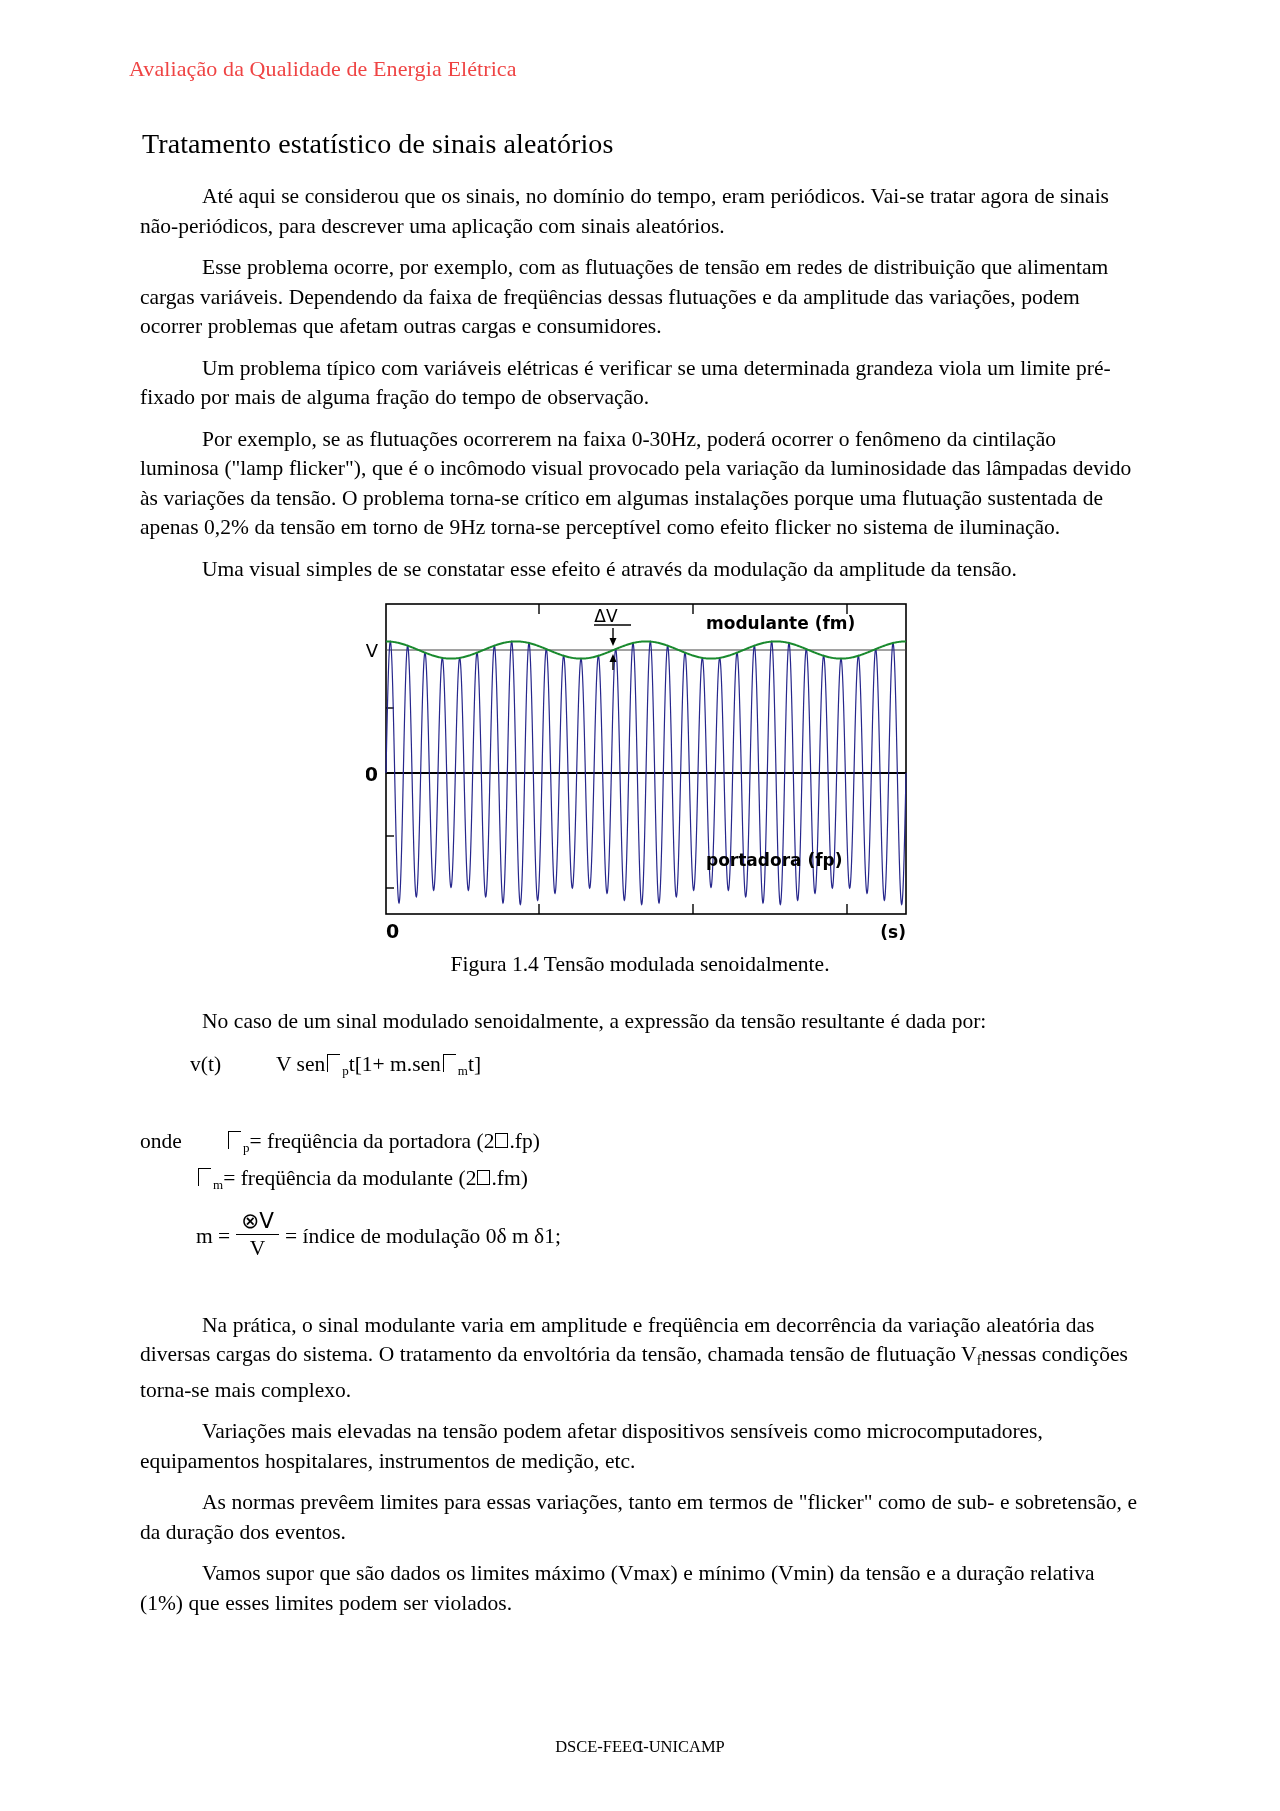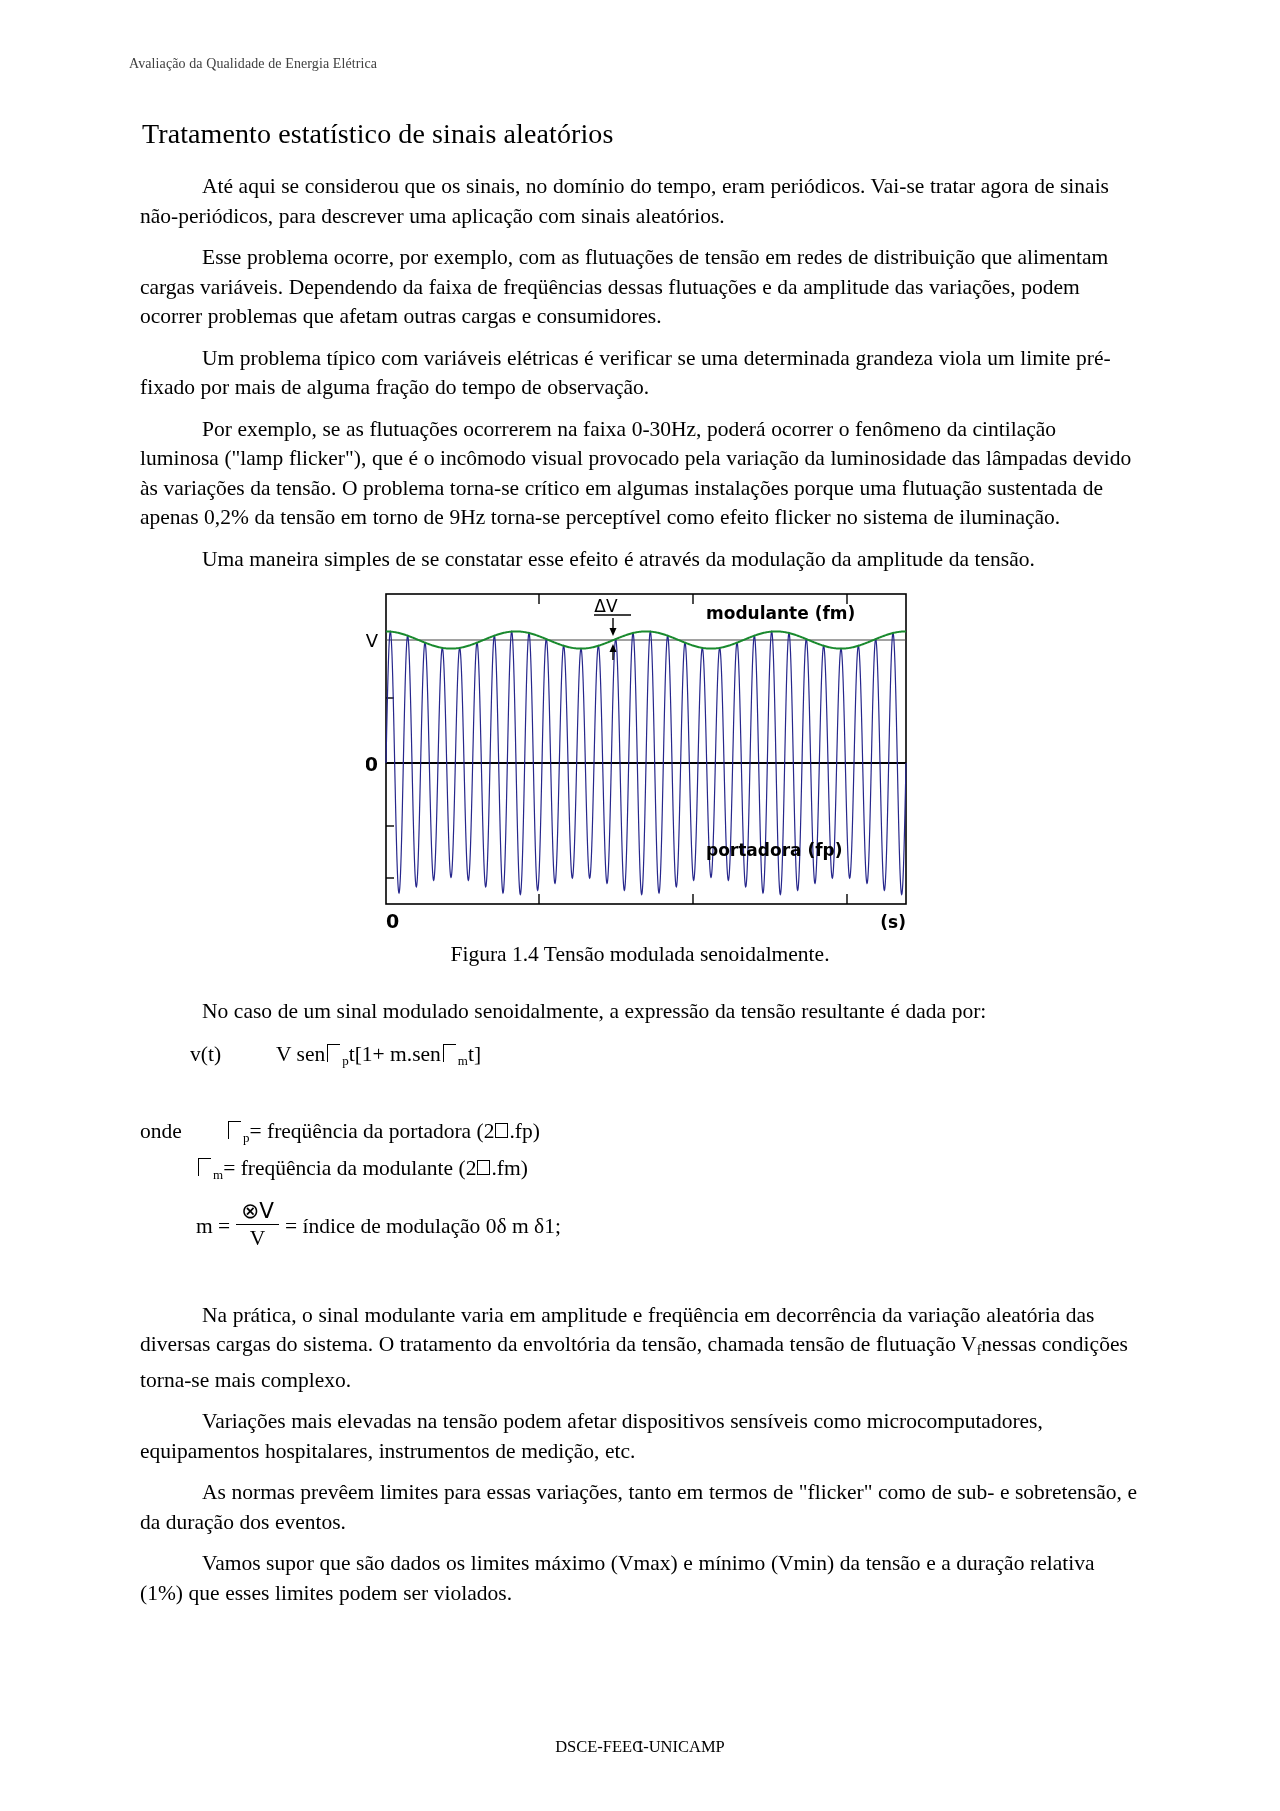--- a/index.html
+++ b/index.html
@@ -6,21 +6,21 @@
   body{font-family:"Liberation Serif",serif;}
   .page{
     width:1280px;height:1811px;background:#ffffff;margin:0 auto;position:relative;
     box-sizing:border-box;
   }
   .inner{
     position:absolute;left:0;top:0;right:0;bottom:0;
     padding:56px 128px 0 128px;box-sizing:border-box;
   }
   .header{
-    font-size:14px;color:#404040;letter-spacing:.1px;margin:0 0 0 0;
+    font-size:22px;color:#ef4444;letter-spacing:.1px;margin:0 0 0 0;
     padding-left:1px;
   }
   .title{
     font-size:28px;color:#000;margin:46px 0 0 14px;letter-spacing:.1px;
     font-weight:400;
   }
   .body-block{margin-top:22px;}
   p.para{
     font-size:21.5px;line-height:29.5px;text-align:left;margin:12px;color:#000;
     text-indent:62px;
@@ -68,21 +68,21 @@
 
     <div class="header">Avaliação da Qualidade de Energia Elétrica</div>
 
     <h1 class="title">Tratamento estatístico de sinais aleatórios</h1>
 
     <div class="body-block">
       <p class="para">Até aqui se considerou que os sinais, no domínio do tempo, eram periódicos. Vai-se tratar agora de sinais não-periódicos, para descrever uma aplicação com sinais aleatórios.</p>
       <p class="para">Esse problema ocorre, por exemplo, com as flutuações de tensão em redes de distribuição que alimentam cargas variáveis. Dependendo da faixa de freqüências dessas flutuações e da amplitude das variações, podem ocorrer problemas que afetam outras cargas e consumidores.</p>
       <p class="para">Um problema típico com variáveis elétricas é verificar se uma determinada grandeza viola um limite pré-fixado por mais de alguma fração do tempo de observação.</p>
       <p class="para">Por exemplo, se as flutuações ocorrerem na faixa 0-30Hz, poderá ocorrer o fenômeno da cintilação luminosa ("lamp flicker"), que é o incômodo visual provocado pela variação da luminosidade das lâmpadas devido às variações da tensão. O problema torna-se crítico em algumas instalações porque uma flutuação sustentada de apenas 0,2% da tensão em torno de 9Hz torna-se perceptível como efeito flicker no sistema de iluminação.</p>
-      <p class="para">Uma maneira simples de se constatar esse efeito é através da modulação da amplitude da tensão.</p>
+      <p class="para">Uma visual simples de se constatar esse efeito é através da modulação da amplitude da tensão.</p>
     </div>
 
     <div class="figure-wrap">
       <div class="figure">
         <svg width="548" height="348" viewBox="0 0 548 348">
 
           <rect x="20" y="6" width="520" height="310" fill="#ffffff" stroke="#000000" stroke-width="1.6"></rect>
 
           <line x1="173" y1="6" x2="173" y2="16" stroke="#000" stroke-width="1.4"></line>
           <line x1="327" y1="6" x2="327" y2="16" stroke="#000" stroke-width="1.4"></line>

